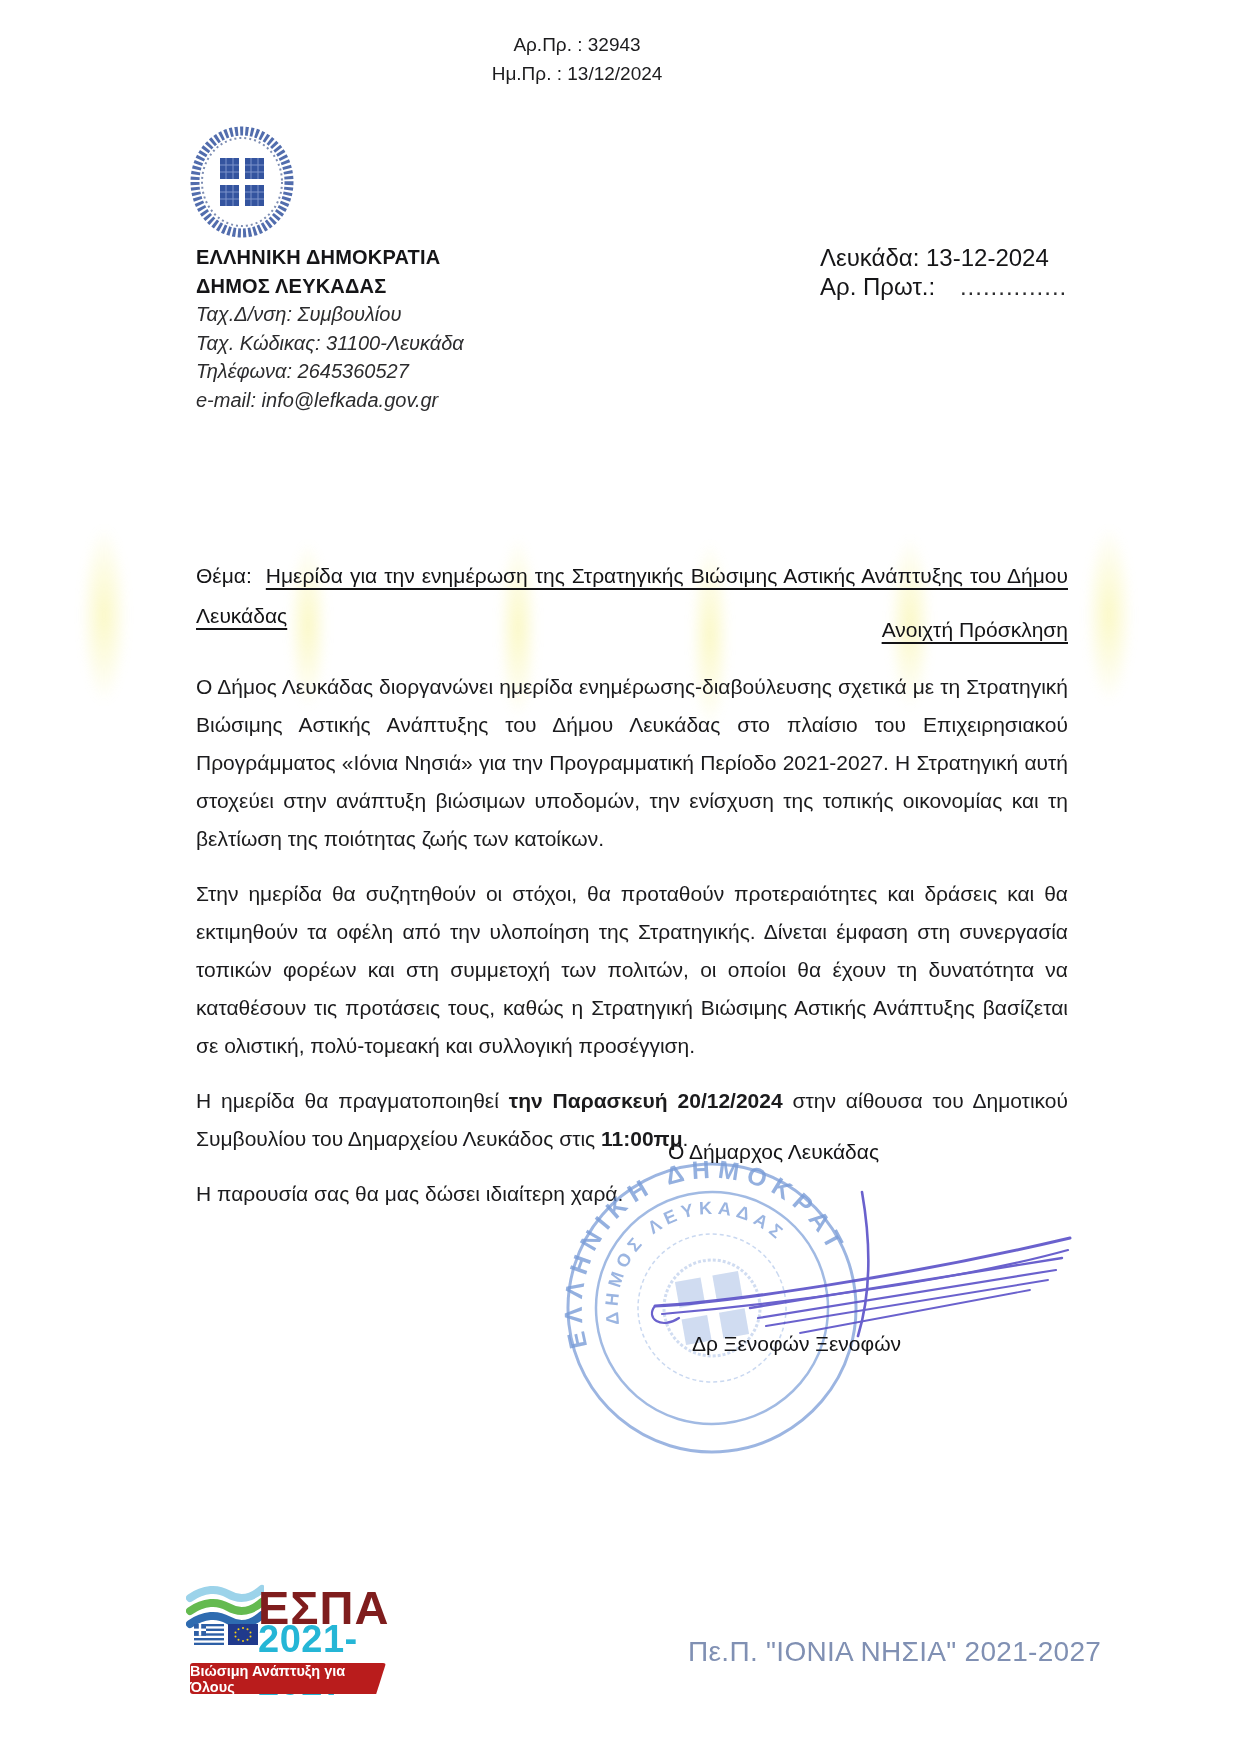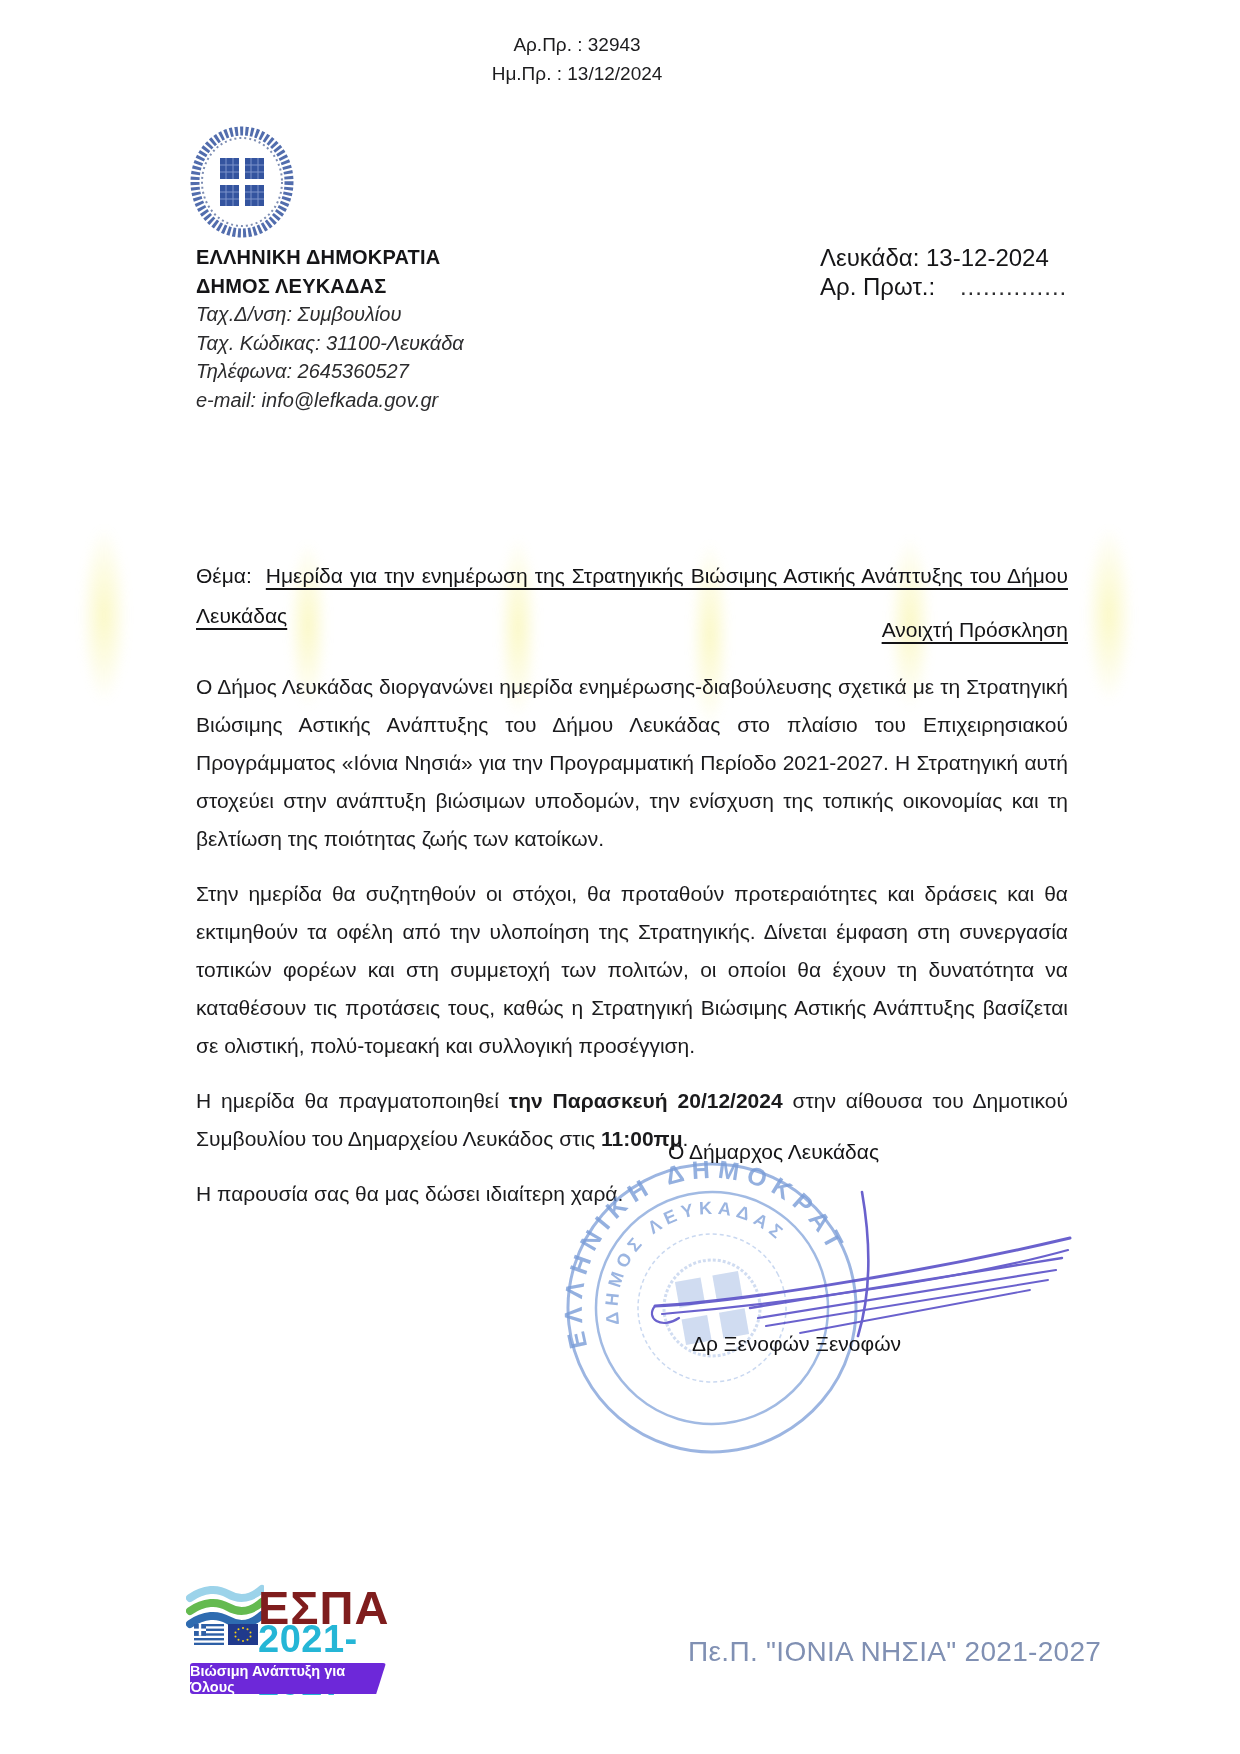--- a/index.html
+++ b/index.html
@@ -60,21 +60,21 @@
   }
 
   
   .espa { left: 186px; top: 1580px; width: 210px; height: 160px; }
   .espa-word { position: absolute; left: 72px; top: 0px; font-size: 47px; font-weight: bold; color: #7f1d1d; letter-spacing: 1px; font-family: "Liberation Sans", sans-serif; }
   .espa-waves { position: absolute; left: 0px; top: 4px; }
   .espa-flags { position: absolute; left: 8px; top: 44px; display: flex; gap: 4px; }
   .espa-period { position: absolute; left: 72px; top: 38px; font-size: 38px; font-weight: bold; color: #25b6d6; letter-spacing: 0.5px; }
   .espa-banner {
     position: absolute; left: 4px; top: 83px; width: 196px; height: 31px;
-    background: #6d28d9;
+    background: #b91c1c;
     clip-path: polygon(0 0, 100% 0, 95% 100%, 0 100%);
     border-radius: 3px;
     display: flex; align-items: center; justify-content: flex-end;
     color: #ffffff; font-size: 14.5px; font-weight: bold;
   }
   .program-line { left: 688px; top: 1636px; font-size: 28px; color: #8090b3; letter-spacing: 0.3px; }
 </style>
 </head>
 <body>
 

